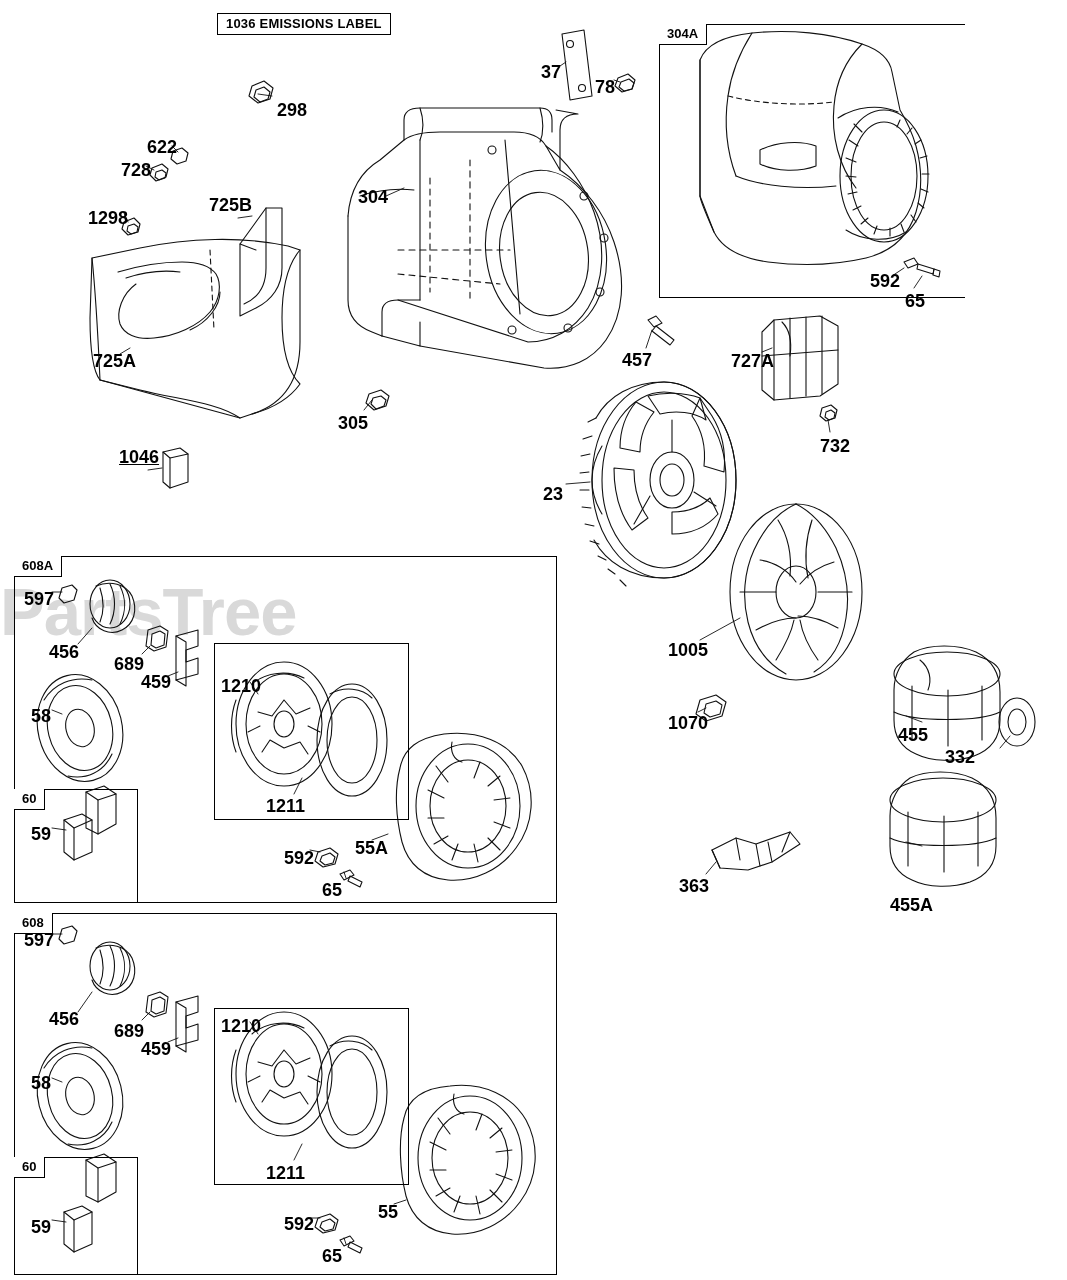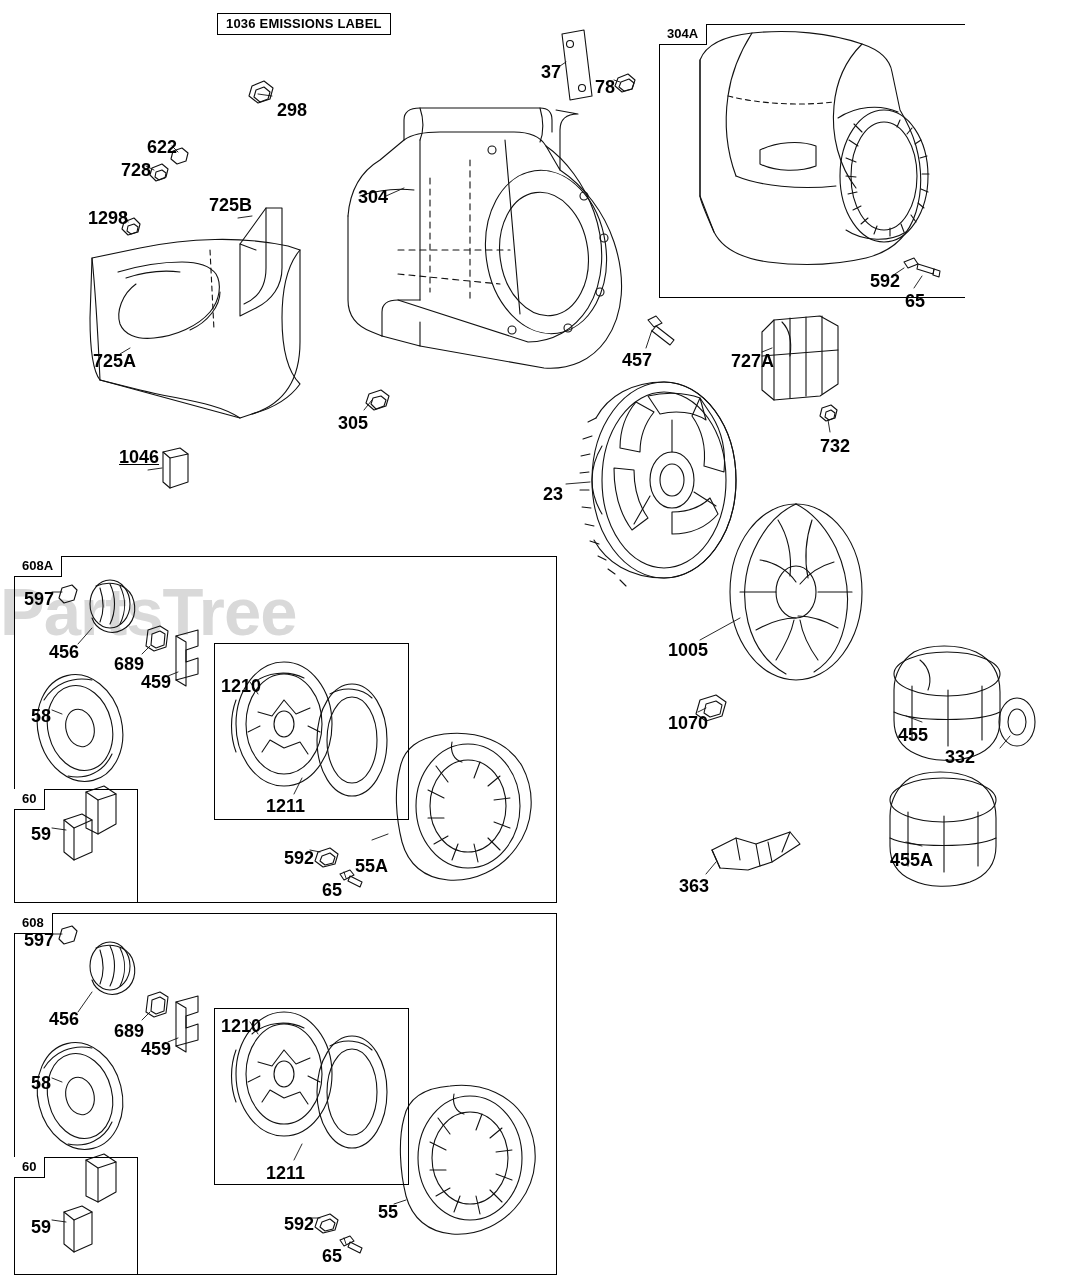--- a/index.html
+++ b/index.html
@@ -499,32 +499,32 @@
       <div class="lbl" style="left: 622px; top: 351px;">457</div>
       <div class="lbl" style="left: 731px; top: 352px;">727A</div>
       <div class="lbl" style="left: 820px; top: 437px;">732</div>
       <div class="lbl" style="left: 870px; top: 272px;">592</div>
       <div class="lbl" style="left: 905px; top: 292px;">65</div>
       <div class="lbl" style="left: 543px; top: 485px;">23</div>
       <div class="lbl" style="left: 668px; top: 641px;">1005</div>
       <div class="lbl" style="left: 668px; top: 714px;">1070</div>
       <div class="lbl" style="left: 898px; top: 726px;">455</div>
       <div class="lbl" style="left: 945px; top: 748px;">332</div>
-      <div class="lbl" style="left: 890px; top: 851px;">455A</div>
+      <div class="lbl" style="left: 890px; top: 896px;">455A</div>
       <div class="lbl" style="left: 679px; top: 877px;">363</div>
       <div class="lbl" style="left: 24px; top: 590px;">597</div>
       <div class="lbl" style="left: 49px; top: 643px;">456</div>
       <div class="lbl" style="left: 114px; top: 655px;">689</div>
       <div class="lbl" style="left: 141px; top: 673px;">459</div>
       <div class="lbl" style="left: 31px; top: 707px;">58</div>
       <div class="lbl" style="left: 31px; top: 825px;">59</div>
       <div class="lbl" style="left: 221px; top: 677px;">1210</div>
       <div class="lbl" style="left: 266px; top: 797px;">1211</div>
       <div class="lbl" style="left: 284px; top: 849px;">592</div>
-      <div class="lbl" style="left: 355px; top: 857px;">55A</div>
+      <div class="lbl" style="left: 355px; top: 839px;">55A</div>
       <div class="lbl" style="left: 322px; top: 881px;">65</div>
       <div class="lbl" style="left: 24px; top: 931px;">597</div>
       <div class="lbl" style="left: 49px; top: 1010px;">456</div>
       <div class="lbl" style="left: 114px; top: 1022px;">689</div>
       <div class="lbl" style="left: 141px; top: 1040px;">459</div>
       <div class="lbl" style="left: 31px; top: 1074px;">58</div>
       <div class="lbl" style="left: 31px; top: 1218px;">59</div>
       <div class="lbl" style="left: 221px; top: 1017px;">1210</div>
       <div class="lbl" style="left: 266px; top: 1164px;">1211</div>
       <div class="lbl" style="left: 284px; top: 1215px;">592</div>

